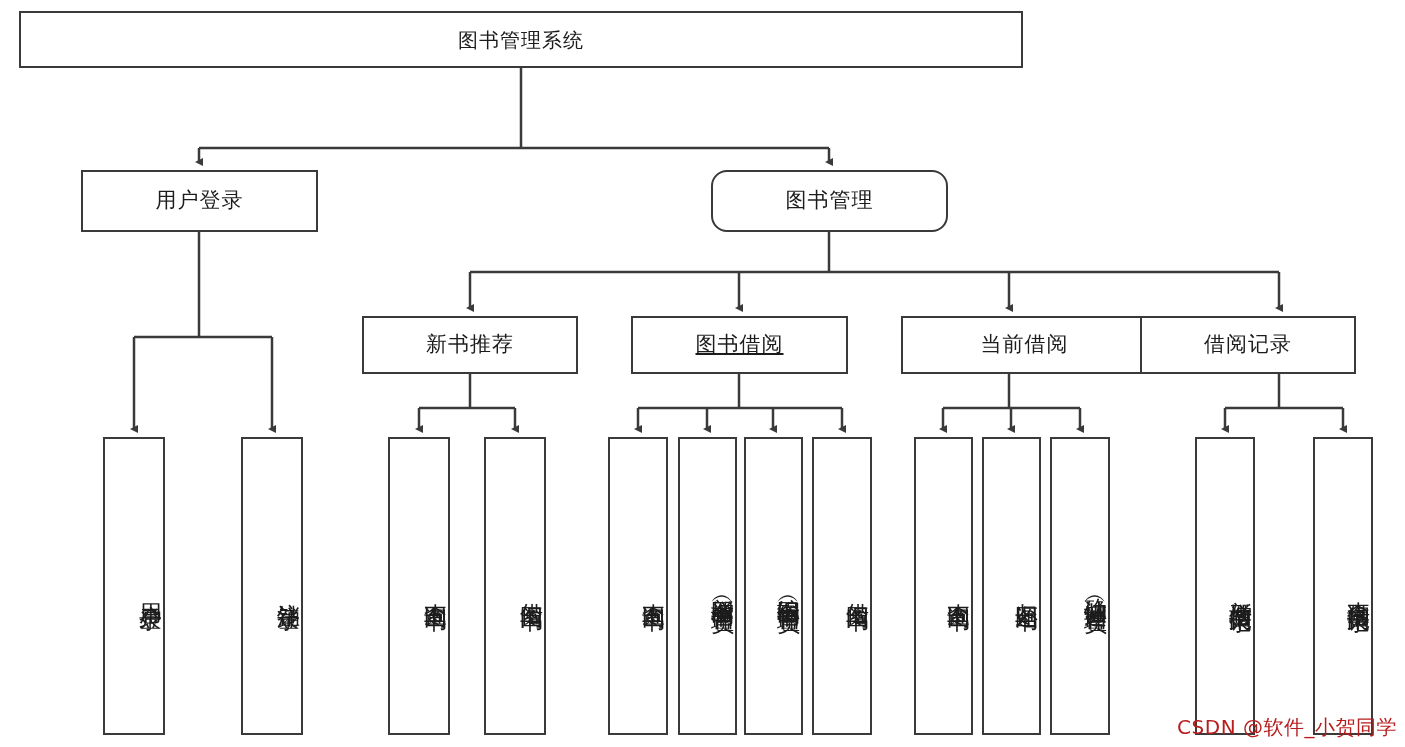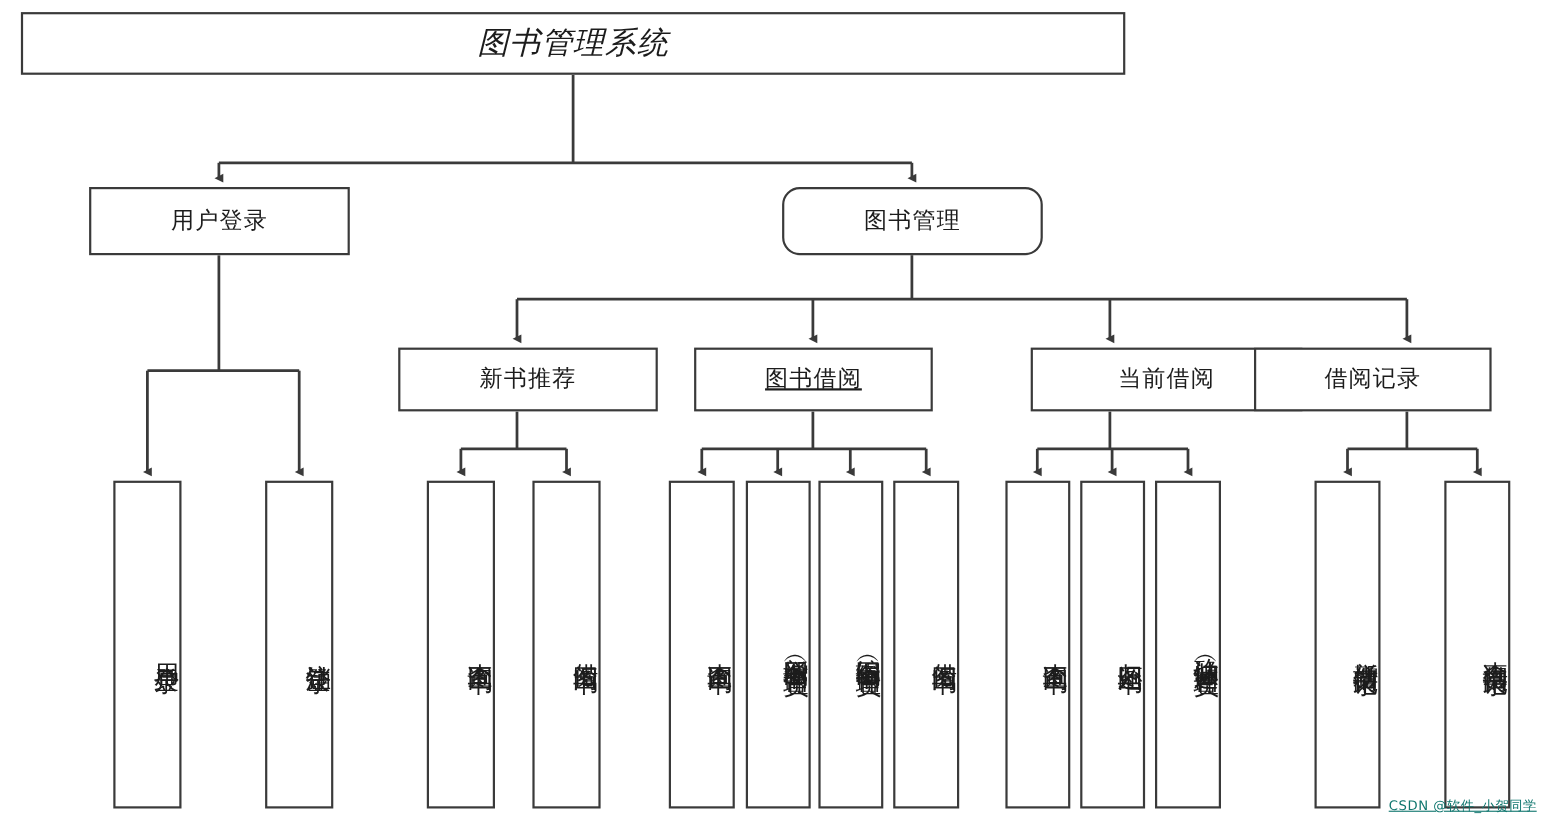--- a/index.html
+++ b/index.html
@@ -38,40 +38,38 @@
     text-orientation: upright;
     font-size: 23px;
     line-height: 1.12;
     letter-spacing: 2px;
     align-items: flex-start;
     justify-content: center;
     padding-top: 6px;
     white-space: nowrap;
   }
   .node-root {
-    font-size: 28px;
-    font-style: italic;
+    font-size: 20px;
   }
   #edges {
     position: absolute;
     left: 0;
     top: 0;
     width: 1405px;
     height: 747px;
     pointer-events: none;
   }
   .watermark {
     position: absolute;
     right: 8px;
     bottom: 6px;
-    font-size: 12px;
-    color: #0f766e;
+    font-size: 20px;
+    color: #b91c1c;
     letter-spacing: 0.5px;
     white-space: nowrap;
-    text-decoration: underline;
   }
 </style>
 </head>
 <body>
 
 <div id="diagram-root">
 
   <svg id="edges" viewBox="0 0 1405 747">
     <defs>
       <marker id="arrow" markerWidth="10" markerHeight="10" refX="5" refY="5" orient="auto" markerUnits="userSpaceOnUse">
@@ -135,23 +133,23 @@
   </svg>
 
   <div class="node node-h node-root" style="left: 19px; top: 11px; width: 1004px; height: 57px;">图书管理系统</div>
 
   <div class="node node-h" style="left: 81px; top: 170px; width: 237px; height: 62px;">用户登录</div>
   <div class="node node-h" style="left: 711px; top: 170px; width: 237px; height: 62px; border-radius: 16px;">图书管理</div>
 
   <div class="node node-v" style="left: 103px; top: 437px; width: 62px; height: 298px;">用户登录</div>
   <div class="node node-v" style="left: 241px; top: 437px; width: 62px; height: 298px;">注销登录</div>
 
-  <div class="node node-h" style="left: 362px; top: 316px; width: 236px; height: 58px; text-align: right;">新书推荐</div>
+  <div class="node node-h" style="left: 362px; top: 316px; width: 216px; height: 58px; text-align: right;">新书推荐</div>
   <div class="node node-h" style="left: 631px; top: 316px; width: 217px; height: 58px; text-decoration: underline;">图书借阅</div>
-  <div class="node node-h" style="left: 937px; top: 316px; width: 247px; height: 58px;">当前借阅</div>
+  <div class="node node-h" style="left: 901px; top: 316px; width: 247px; height: 58px;">当前借阅</div>
   <div class="node node-h" style="left: 1140px; top: 316px; width: 216px; height: 58px;">借阅记录</div>
 
   <div class="node node-v" style="left: 388px; top: 437px; width: 62px; height: 298px;">查询图书</div>
   <div class="node node-v" style="left: 484px; top: 437px; width: 62px; height: 298px;">借阅图书</div>
 
   <div class="node node-v" style="left: 608px; top: 437px; width: 60px; height: 298px;">查询图书</div>
   <div class="node node-v" style="left: 678px; top: 437px; width: 59px; height: 298px;">新增图书（管理员）</div>
   <div class="node node-v" style="left: 744px; top: 437px; width: 59px; height: 298px;">编辑图书（管理员）</div>
   <div class="node node-v" style="left: 812px; top: 437px; width: 60px; height: 298px;">借阅图书</div>
 

